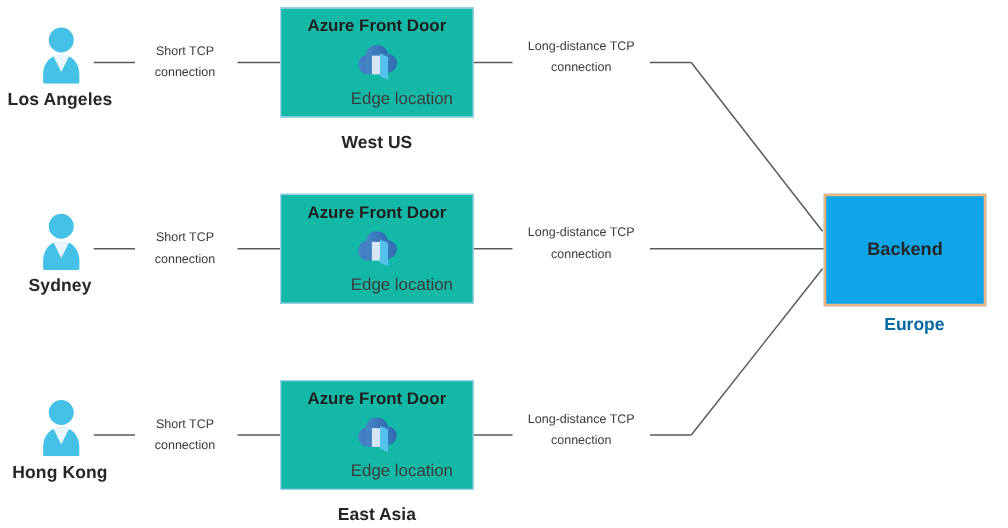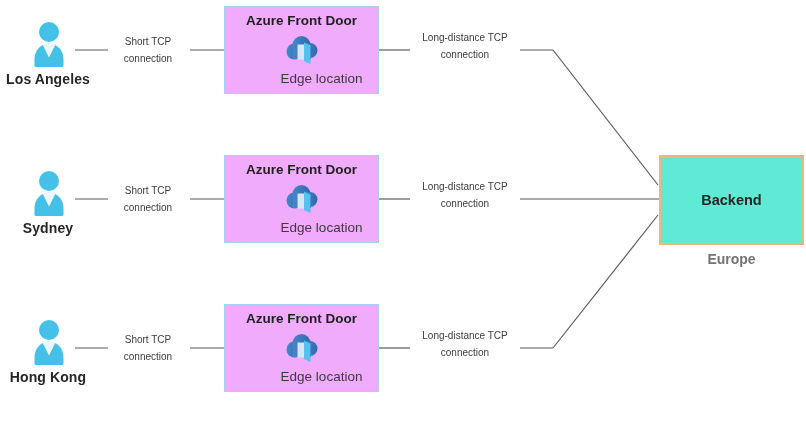--- a/index.html
+++ b/index.html
@@ -12,35 +12,35 @@
   .user-icon{position:absolute;left:30px;top:21px;width:38px;height:46px;}
   .city{position:absolute;left:-14px;top:71px;width:124px;text-align:center;
         font-weight:bold;font-size:14px;color:#262626;letter-spacing:.1px;}
 
   .conn-label{position:absolute;font-size:10px;line-height:16.5px;text-align:center;
               color:#3b3b3b;}
   .conn-label.short{left:104px;top:34px;width:88px;}
   .conn-label.long{left:409px;top:30px;width:112px;}
 
   .afd-box{position:absolute;left:224px;top:6px;width:155px;height:88px;
-           background:#f0abfc;border:1.5px solid #a6d0f0;box-sizing:border-box;
+           background:#14b8a6;border:1.5px solid #a6d0f0;box-sizing:border-box;
            display:flex;flex-direction:column;align-items:center;
            justify-content:space-between;padding:6px 4px 7px;}
   .afd-title{font-weight:bold;font-size:13.5px;color:#1f1f1f;}
   .afd-sub{font-size:13.5px;color:#3b3b3b;padding-left:40px;}
   .cloud-icon{width:36px;height:34px;}
   .region{position:absolute;left:224px;top:105px;width:155px;text-align:center;
           font-weight:bold;font-size:14px;color:#262626;}
 
-  .backend-box{position:absolute;left:659px;top:155px;width:145px;height:90px;
-               background:#5eead4;border:2px solid #f0b679;box-sizing:border-box;
+  .backend-box{position:absolute;left:659px;top:155px;width:130px;height:90px;
+               background:#0ea5e9;border:2px solid #f0b679;box-sizing:border-box;
                display:flex;align-items:center;justify-content:center;}
   .backend-title{font-weight:bold;font-size:14.5px;color:#262626;}
   .backend-region{position:absolute;left:659px;top:251px;width:145px;text-align:center;
-                  font-weight:bold;font-size:14px;color:#737373;}
+                  font-weight:bold;font-size:14px;color:#0369a1;}
 </style>
 </head>
 <body>
 
 <div class="canvas">
 
   <svg class="wires" viewBox="0 0 806 422">
     <g stroke="#5a5a5a" stroke-width="1.2" fill="none">
 
       <line x1="75" y1="50" x2="108" y2="50"></line>
@@ -83,20 +83,21 @@
           <circle cx="10.5" cy="18.5" r="8"></circle>
             <circle cx="17.5" cy="12" r="9"></circle>
           <circle cx="26" cy="17.5" r="7.5"></circle>
             <rect x="9" y="16" width="18" height="10"></rect>
         </g>
         <rect x="13.5" y="11.5" width="6.5" height="15" fill="#d6e6f4"></rect>
         <polygon points="20,9.5 26.5,12.5 26.5,31 20,28" fill="#55c1ec"></polygon>
       </svg>
       <div class="afd-sub">Edge location</div>
     </div>
+    <div class="region">West US</div>
     <div class="conn-label long">Long-distance TCP connection</div>
   </div>
 
   <div class="row r1">
     <svg class="user-icon" viewBox="0 0 38 46">
       <circle cx="19" cy="11" r="10" fill="#45c1e8"></circle>
       <path d="M4.5,44.5 L4.5,38.5 C4.5,29 11,22.8 19,22.8 C27,22.8 33.5,29 33.5,38.5 L33.5,44.5 C33.5,45.6 32.6,46 31.5,46 L6.5,46 C5.4,46 4.5,45.6 4.5,44.5 Z" fill="#45c1e8"></path>
       <path d="M12.5,23.4 L19,36.5 L25.5,23.4 C23.5,22.9 21.3,22.8 19,22.8 C16.7,22.8 14.5,22.9 12.5,23.4 Z" fill="#ebf7fc"></path>
     </svg>
     <div class="city">Sydney</div>
@@ -145,20 +146,21 @@
           <circle cx="10.5" cy="18.5" r="8"></circle>
             <circle cx="17.5" cy="12" r="9"></circle>
           <circle cx="26" cy="17.5" r="7.5"></circle>
             <rect x="9" y="16" width="18" height="10"></rect>
         </g>
         <rect x="13.5" y="11.5" width="6.5" height="15" fill="#d6e6f4"></rect>
         <polygon points="20,9.5 26.5,12.5 26.5,31 20,28" fill="#55c1ec"></polygon>
       </svg>
       <div class="afd-sub">Edge location</div>
     </div>
+    <div class="region">East Asia</div>
     <div class="conn-label long">Long-distance TCP connection</div>
   </div>
 
   <div class="backend-box">
     <div class="backend-title">Backend</div>
   </div>
   <div class="backend-region">Europe</div>
 
 </div>
 

